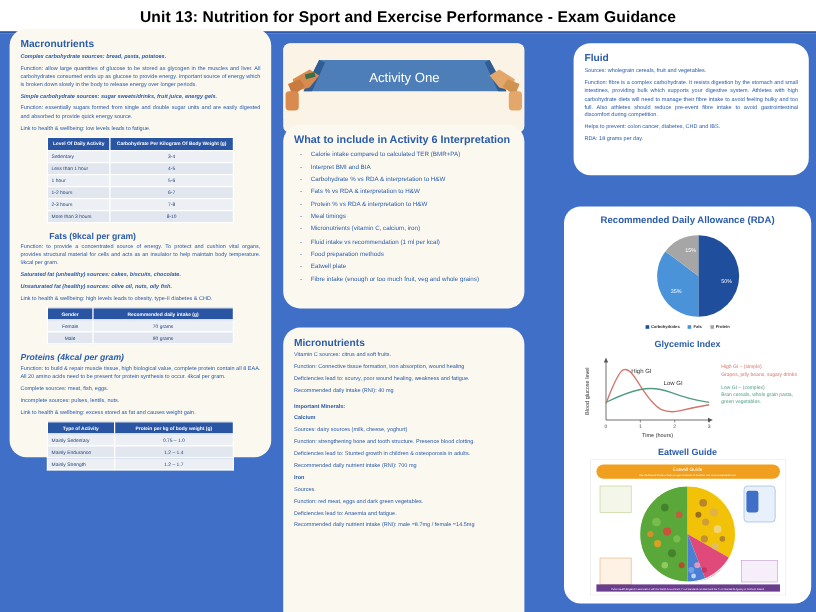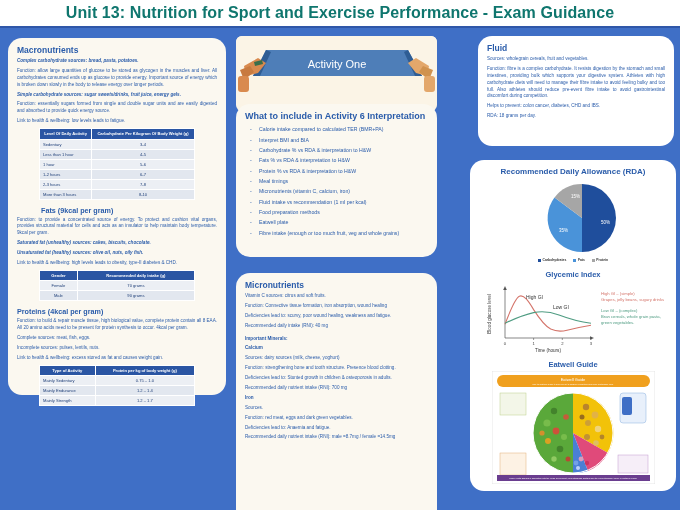--- a/index.html
+++ b/index.html
@@ -16,21 +16,21 @@
     overflow:hidden;
   }
   
   .header-band {
     position:absolute; left:0; top:0; width:680px; height:28px;
     background:#ffffff;
     display:flex; align-items:center; justify-content:center;
     border-bottom:2px solid #2f57a8;
   }
   .header-title {
-    font-size:16px; font-weight:bold; color:#0f766e;
+    font-size:13px; font-weight:bold; color:#000000;
     letter-spacing:.1px; white-space:nowrap;
   }
 
   
   .panel {
     position:absolute;
     background:#fbf8f0;
     border-radius:14px;
     padding:7px 9px;
   }
@@ -113,21 +113,21 @@
 </style>
 </head>
 <body>
 
 <div class="poster">
 
   <div class="header-band">
     <div class="header-title">Unit 13: Nutrition for Sport and Exercise Performance - Exam Guidance</div>
   </div>
 
-  <div class="panel" style="left:8px; top:38px; width:218px; height:357px;">
+  <div class="panel" style="left:8px; top:24px; width:218px; height:357px;">
 
     <h3 class="sec-title">Macronutrients</h3>
 
     <p class="body i">Complex carbohydrate sources: bread, pasta, potatoes.</p>
     <p class="body">Function: allow large quantities of glucose to be stored as glycogen in the muscles and liver. All carbohydrates consumed ends up as glucose to provide energy. Important source of energy which is broken down slowly in the body to release energy over longer periods.</p>
     <p class="body i">Simple carbohydrate sources: sugar sweets/drinks, fruit juice, energy gels.</p>
     <p class="body">Function: essentially sugars formed from single and double sugar units and are easily digested and absorbed to provide quick energy source.</p>
     <p class="body">Link to health &amp; wellbeing: low levels leads to fatigue.</p>
 
     <table class="dt">
@@ -183,21 +183,21 @@
           <td class="c">Female</td>
           <td class="c">70 grams</td>
           </tr>
         <tr>
           <td class="c">Male</td>
           <td class="c">90 grams</td>
           </tr>
       </tbody>
     </table>
 
-    <h4 class="sub-title" style="margin-top:6px;">Proteins (4kcal per gram)</h4>
+    <h4 class="sub-title" style="margin-top:6px;font-style:italic;">Proteins (4kcal per gram)</h4>
     <p class="body">Function: to build &amp; repair muscle tissue, high biological value, complete protein contain all 8 EAA. All 20 amino acids need to be present for protein synthesis to occur. 4kcal per gram.</p>
     <p class="body">Complete sources: meat, fish, eggs.</p>
     <p class="body">Incomplete sources: pulses, lentils, nuts.</p>
     <p class="body">Link to health &amp; wellbeing: excess stored as fat and causes weight gain.</p>
 
     <table class="dt">
       <thead>
           <tr>
         <th>Type of Activity</th>
         <th>Protein per kg of body weight (g)</th>
@@ -281,21 +281,21 @@
   </div>
 
   <div class="panel white" style="left:478px; top:36px; width:196px; height:110px;">
     <h3 class="sec-title">Fluid</h3>
     <p class="body">Sources: wholegrain cereals, fruit and vegetables.</p>
     <p class="body">Function: fibre is a complex carbohydrate. It resists digestion by the stomach and small intestines, providing bulk which supports your digestive system. Athletes with high carbohydrate diets will need to manage their fibre intake to avoid feeling bulky and too full. Also athletes should reduce pre-event fibre intake to avoid gastrointestinal discomfort during competition.</p>
     <p class="body">Helps to prevent: colon cancer, diabetes, CHD and IBS.</p>
     <p class="body">RDA: 18 grams per day.</p>
   </div>
 
-  <div class="panel white" style="left:470px; top:160px; width:206px; height:331px;">
+  <div class="panel white" style="left:470px; top:172px; width:206px; height:331px;">
 
     <div class="chart-title">Recommended Daily Allowance (RDA)</div>
     <svg width="206" height="78" viewBox="0 0 206 78" style="display:block;margin:0 auto;">
 
       <path d="M103 40 L103 6 A34 34 0 0 1 103 74 Z" fill="#1f4e9c"></path>
 
       <path d="M103 40 L103 74 A34 34 0 0 1 75.5 19.5 Z" fill="#4a93d9"></path>
 
       <path d="M103 40 L75.5 19.5 A34 34 0 0 1 103 6 Z" fill="#a6a6a6"></path>
       <text x="122" y="46" font-size="4.5" fill="#ffffff" font-family="Liberation Sans, sans-serif">50%</text>

